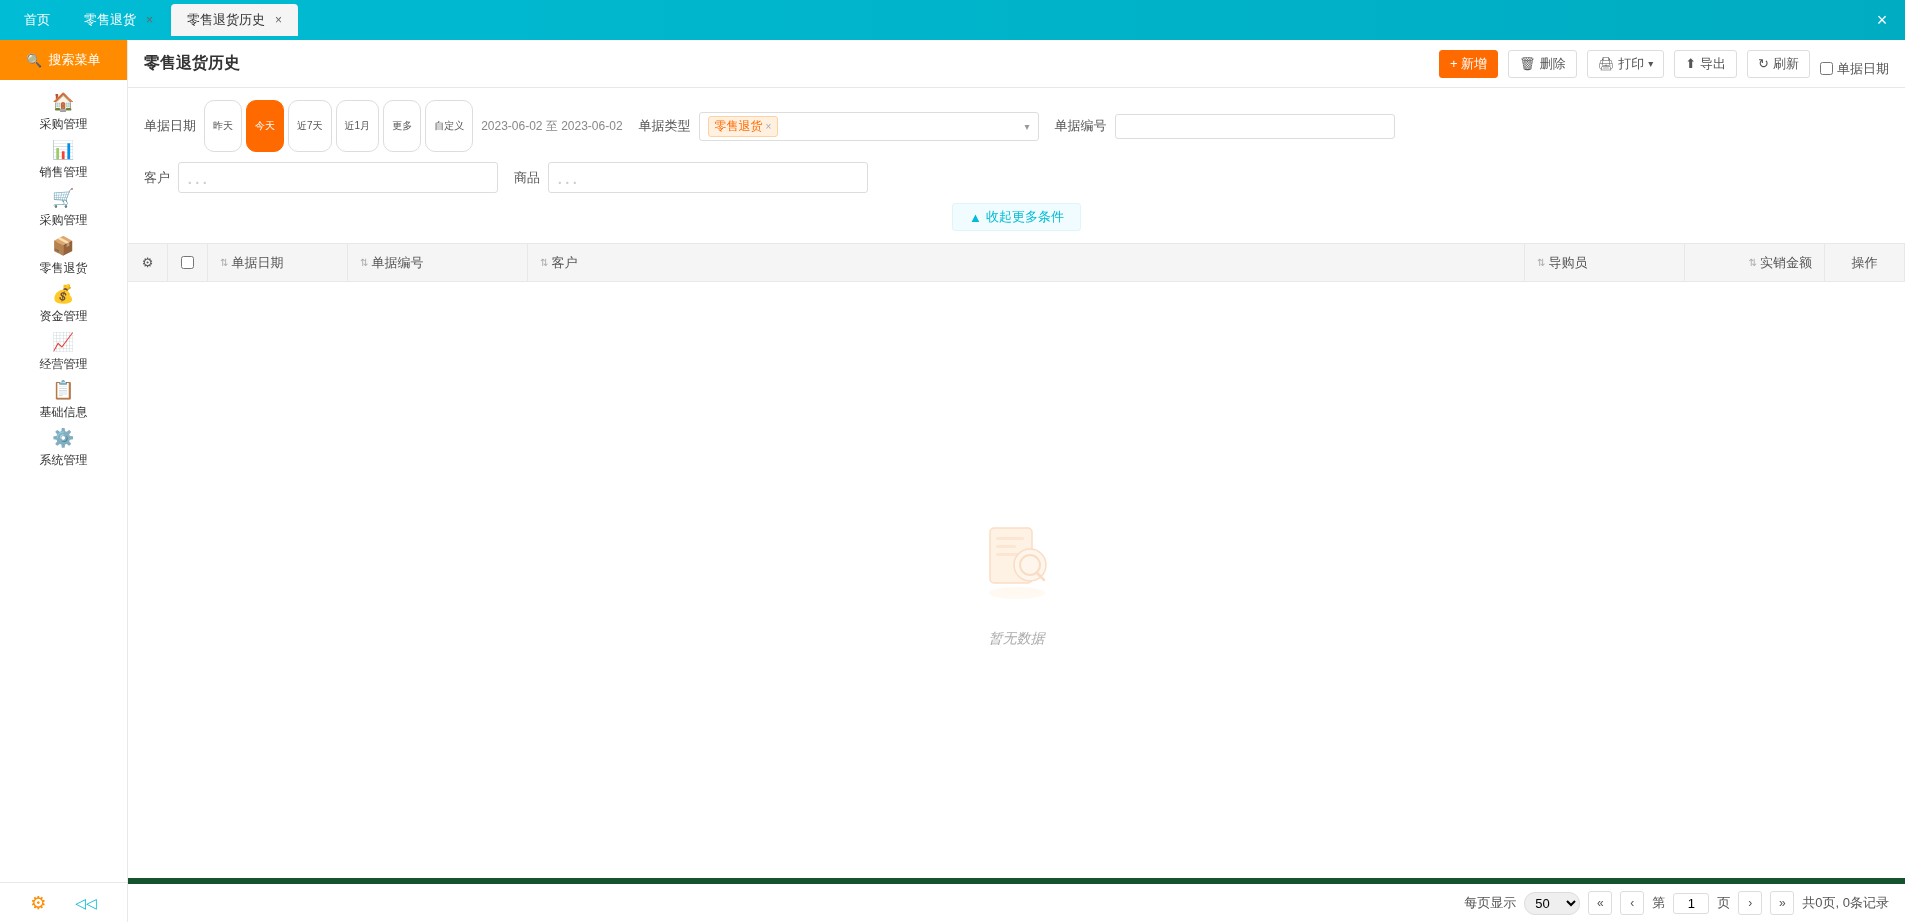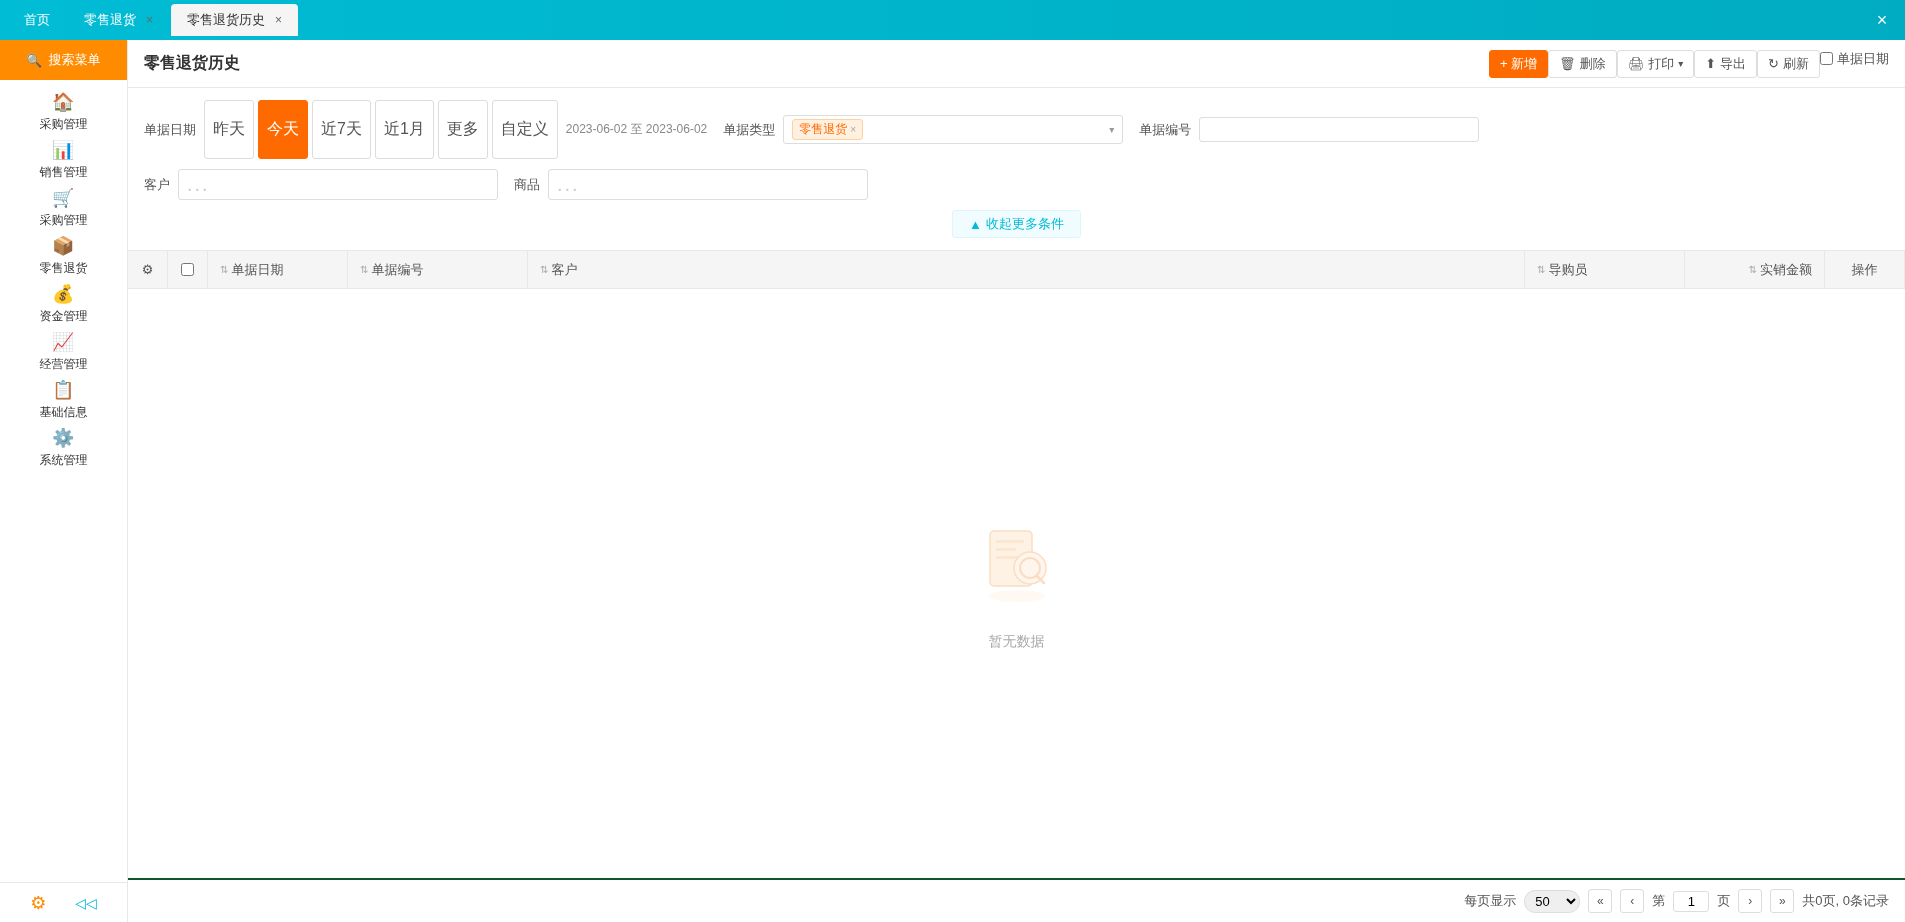--- a/index.html
+++ b/index.html
@@ -89,21 +89,21 @@
       height: 48px;
       background: #fff;
       display: flex;
       align-items: center;
       justify-content: space-between;
       padding: 0 16px;
       border-bottom: 1px solid #e8e8e8;
       flex-shrink: 0;
     }
     .page-title { font-size: 16px; font-weight: bold; color: #333; }
-    .page-actions { display: flex; align-items: flex-start; }
+    .page-actions { display: flex; align-items: flex-end; gap: 10px; }
     .action-btn {
       display: flex; align-items: center; gap: 4px;
       padding: 4px 10px; border: 1px solid #ddd; background: #fff;
       border-radius: 3px; cursor: pointer; font-size: 13px; color: #555;
     }
     .action-btn.primary { background: #ff6a00; color: #fff; border-color: #ff6a00; }
     .display-toggle { display: flex; align-items: center; gap: 4px; font-size: 13px; color: #555; cursor: pointer; }
     .display-toggle input { cursor: pointer; }
 
     
@@ -111,22 +111,22 @@
       background: #fff;
       padding: 12px 16px;
       border-bottom: 1px solid #e8e8e8;
       flex-shrink: 0;
     }
     .filter-row { display: flex; align-items: center; gap: 16px; margin-bottom: 10px; flex-wrap: wrap; }
     .filter-field { display: flex; align-items: center; gap: 8px; font-size: 13px; color: #555; }
     .filter-label { white-space: nowrap; color: #555; font-size: 13px; }
     .date-group { display: flex; align-items: center; gap: 4px; }
     .date-btn {
-      padding: 18px 8px; border: 1px solid #ddd; border-radius: 3px;
-      cursor: pointer; font-size: 16px; color: #555; background: #fff;
+      padding: 18px 8px; border: 1px solid #ddd; border-radius: 10px;
+      cursor: pointer; font-size: 10px; color: #555; background: #fff;
     }
     .date-btn.today { background: #ff6a00; color: #fff; border-color: #ff6a00; text-align: center; }
     .date-range { font-size: 12px; color: #888; white-space: nowrap; }
     .filter-input {
       border: 1px solid #ddd; border-radius: 3px; padding: 4px 8px;
       font-size: 13px; width: 200px; outline: none;
     }
     .tag-item {
       background: #fff0e0; border: 1px solid #ffd0a0; border-radius: 3px;
       padding: 1px 6px; font-size: 12px; color: #ff6a00;
@@ -165,25 +165,25 @@
     .th-customer { flex: 1; }
     .th-guide { flex: 0 0 160px; }
     .th-amount { flex: 0 0 140px; justify-content: flex-end; }
     .th-ops { flex: 0 0 80px; justify-content: center; }
 
     
     .empty-state {
       flex: 1; display: flex; flex-direction: column;
       align-items: center; justify-content: center; gap: 12px;
     }
-    .empty-text { color: #aaa; font-size: 14px; }
+    .empty-text { color: #aaa; font-size: 14px; font-style: italic; }
 
     
     .pagination {
-      height: 44px; background: #fff; border-top: 2px solid #14532d;
+      height: 44px; background: #fff; border-top: 6px solid #14532d;
       display: flex; align-items: center; justify-content: flex-end;
       padding: 0 16px; gap: 8px; flex-shrink: 0; font-size: 13px; color: #555;
     }
     .page-size-select {
       border: 1px solid #ddd; border-radius: 11px; padding: 2px 6px;
       font-size: 13px; cursor: pointer;
     }
     .page-nav-btn {
       width: 24px; height: 24px; border: 1px solid #ddd; border-radius: 3px;
       display: flex; align-items: center; justify-content: center;

